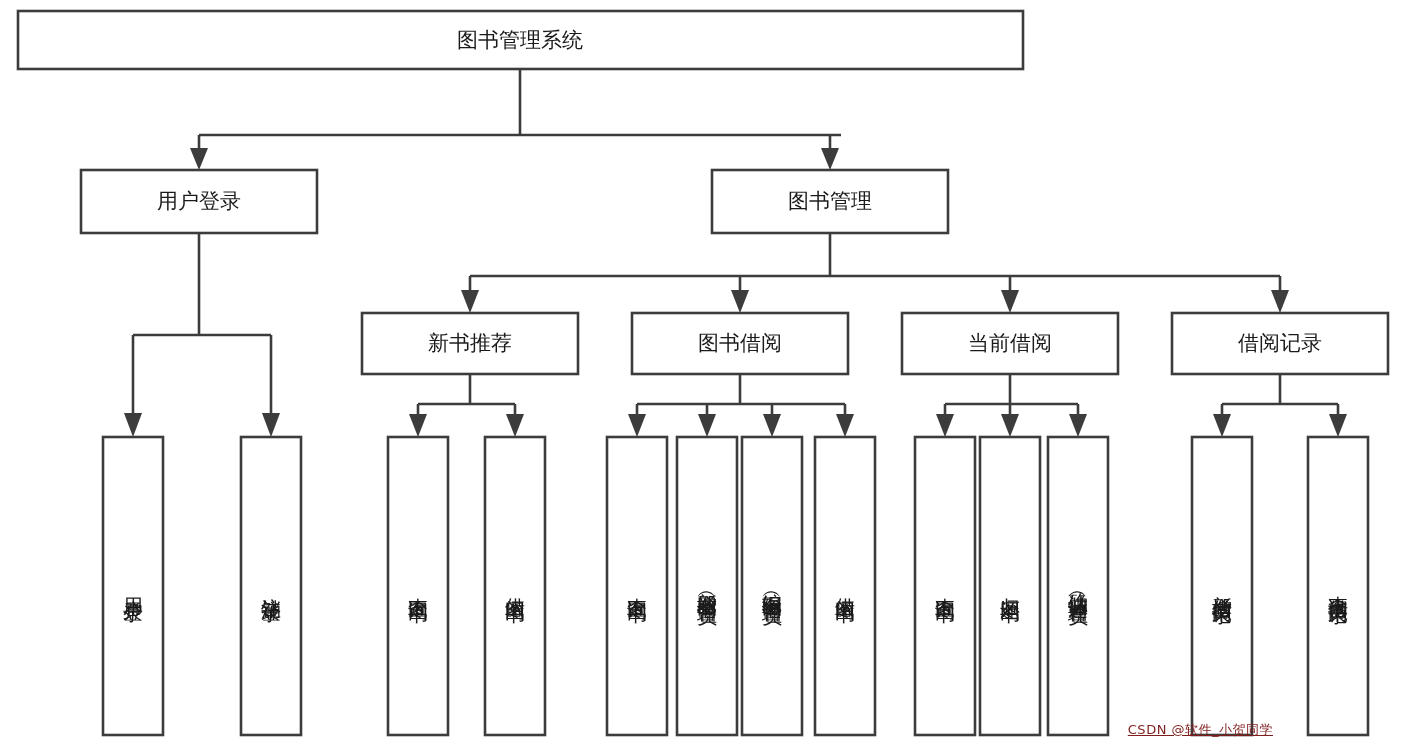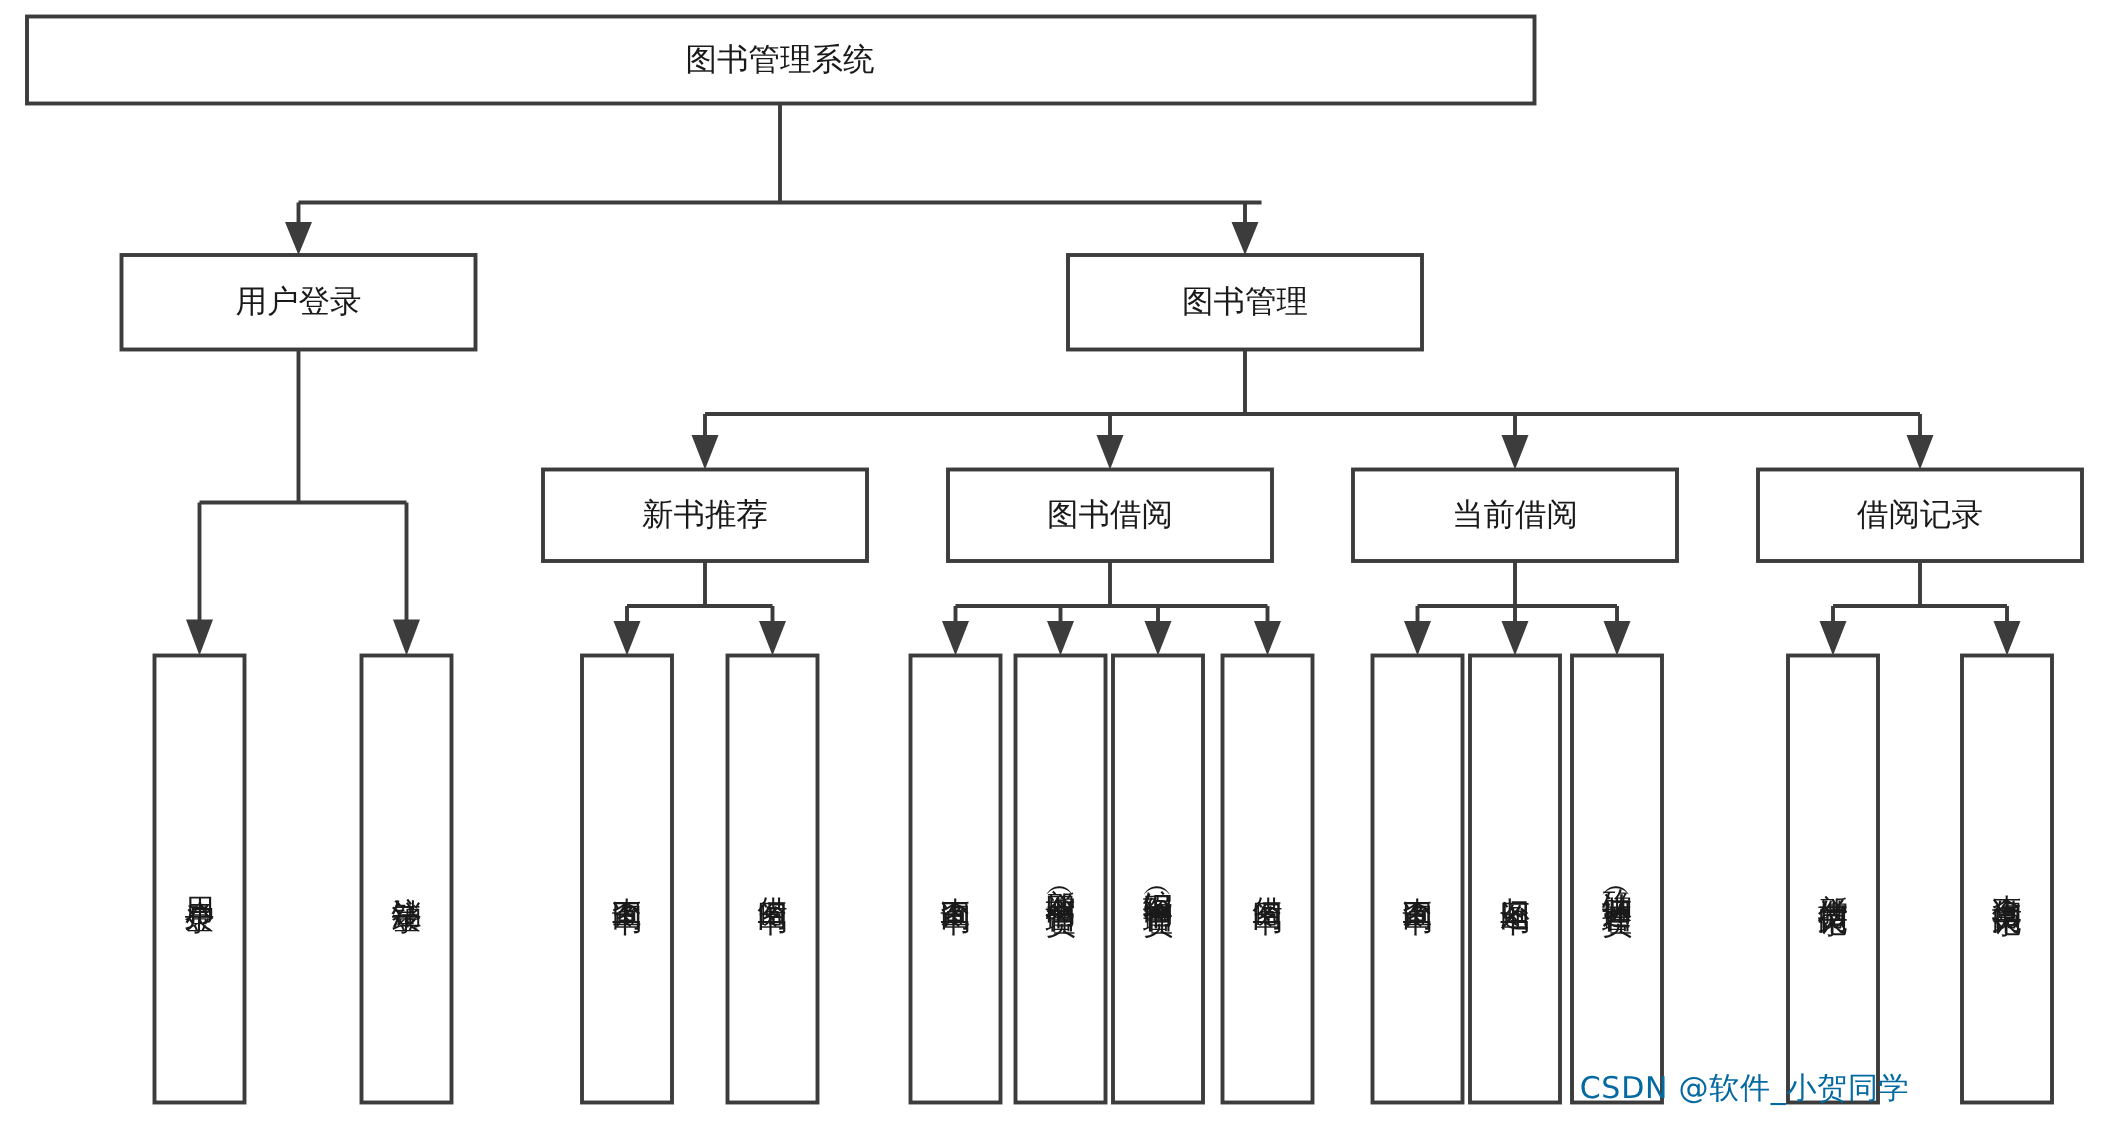--- a/index.html
+++ b/index.html
@@ -72,24 +72,25 @@
     letter-spacing: 2px;
     color: #1a1a1a;
     white-space: nowrap;
     text-align: center;
   }
   .watermark {
     position: absolute;
     right: 8px;
     bottom: 8px;
     font-family: "DejaVu Sans", "Liberation Sans", sans-serif;
-    font-size: 20px;
-    color: #0369a1;
+    font-size: 13px;
+    color: #7f1d1d;
     letter-spacing: 0.5px;
     white-space: nowrap;
+    text-decoration: underline;
   }
 </style>
 </head>
 <body>
 
 <div id="diagram-root">
 
   <svg class="flow-canvas" viewBox="0 0 1405 747" xmlns="http://www.w3.org/2000/svg">
 
     <g>

